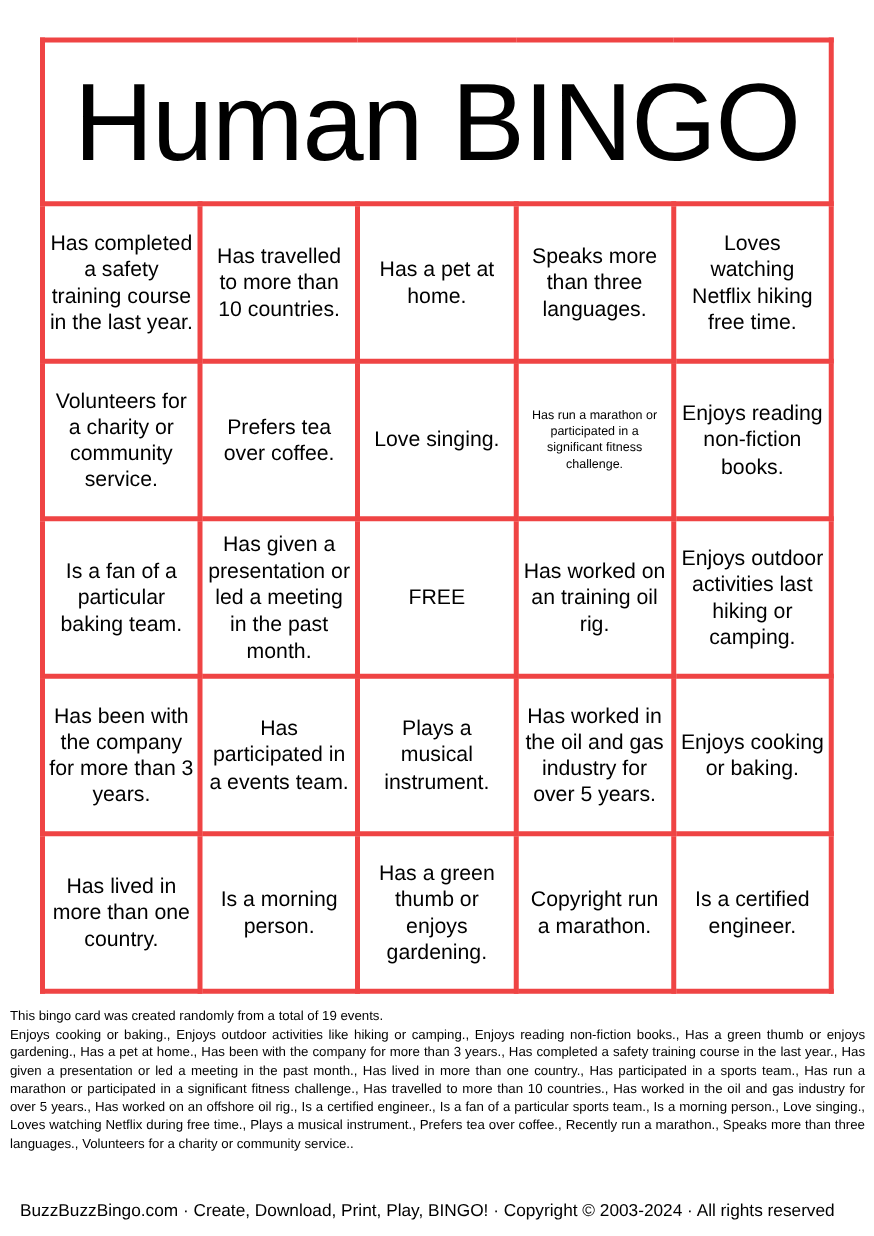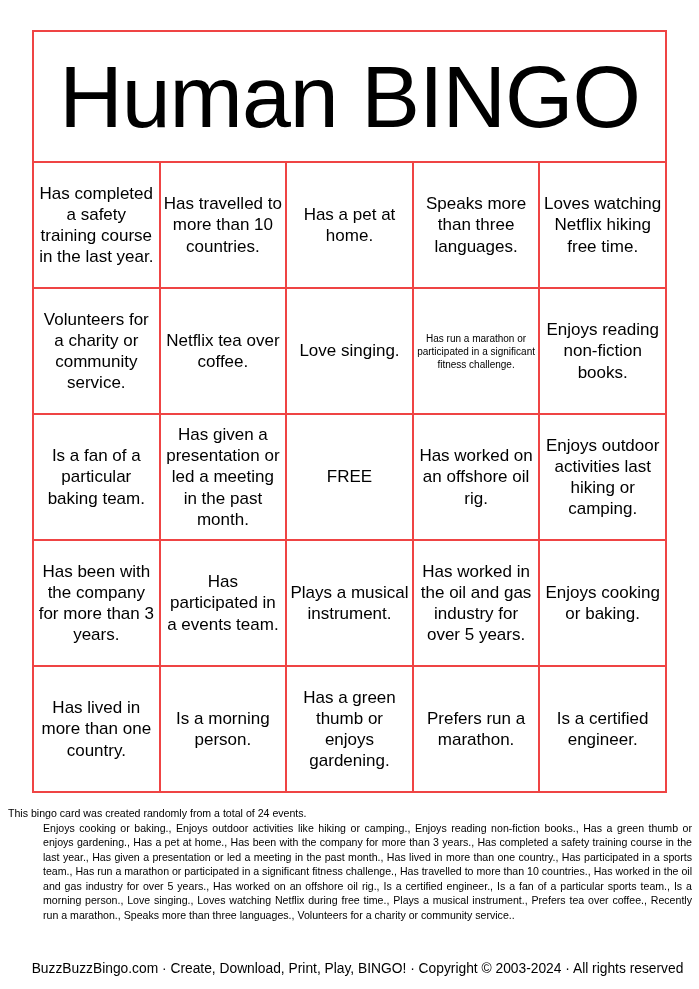--- a/index.html
+++ b/index.html
@@ -18,21 +18,21 @@
   }
   table.card {
     position: absolute;
     left: 32px;
     top: 30px;
     width: 635px;
     border-collapse: collapse;
     table-layout: fixed;
   }
   table.card td {
-    border: 2px solid #ef4444;
+    border: 4px solid #ef4444;
     text-align: center;
     vertical-align: middle;
     width: 20%;
     margin-left: 30px;
   }
   td.title-cell {
     height: 131px;
     font-size: 88px;
     line-height: 1;
     letter-spacing: -1px;
@@ -53,28 +53,27 @@
   .footer-block {
     position: absolute;
     left: 8px;
     right: 7px;
     top: 806px;
     font-size: 10.6px;
     line-height: 14.5px;
   }
   .events {
     text-align: justify;
-    margin-left: 35px;
   }
   .credit {
     position: absolute;
     left: 16px;
     right: 0;
     bottom: 13px;
-    text-align: center;
+    text-align: left;
     font-size: 13.8px;
   }
 </style>
 </head>
 <body>
 
 <div class="page">
 
   <table class="card">
     <tbody>
@@ -83,49 +82,49 @@
     </tr>
     <tr>
       <td class="cell">Has completed a safety training course in the last year.</td>
       <td class="cell">Has travelled to more than 10 countries.</td>
       <td class="cell">Has a pet at home.</td>
       <td class="cell">Speaks more than three languages.</td>
       <td class="cell">Loves watching Netflix hiking free time.</td>
     </tr>
     <tr>
       <td class="cell">Volunteers for a charity or community service.</td>
-      <td class="cell">Netflix tea over coffee.</td>
+      <td class="cell">Prefers tea over coffee.</td>
       <td class="cell">Love singing.</td>
       <td class="cell small">Has run a marathon or participated in a significant fitness challenge.</td>
       <td class="cell">Enjoys reading non-fiction books.</td>
     </tr>
     <tr>
       <td class="cell">Is a fan of a particular baking team.</td>
       <td class="cell">Has given a presentation or led a meeting in the past month.</td>
       <td class="cell">FREE</td>
-      <td class="cell">Has worked on an offshore oil rig.</td>
+      <td class="cell">Has worked on an training oil rig.</td>
       <td class="cell">Enjoys outdoor activities last hiking or camping.</td>
     </tr>
     <tr>
       <td class="cell">Has been with the company for more than 3 years.</td>
       <td class="cell">Has participated in a events team.</td>
       <td class="cell">Plays a musical instrument.</td>
       <td class="cell">Has worked in the oil and gas industry for over 5 years.</td>
       <td class="cell">Enjoys cooking or baking.</td>
     </tr>
     <tr>
       <td class="cell">Has lived in more than one country.</td>
       <td class="cell">Is a morning person.</td>
       <td class="cell">Has a green thumb or enjoys gardening.</td>
-      <td class="cell">Prefers run a marathon.</td>
+      <td class="cell">Copyright run a marathon.</td>
       <td class="cell">Is a certified engineer.</td>
     </tr>
   </tbody>
     </table>
 
   <div class="footer-block">
-    <div class="summary">This bingo card was created randomly from a total of 24 events.</div>
+    <div class="summary">This bingo card was created randomly from a total of 19 events.</div>
     <div class="events">Enjoys cooking or baking., Enjoys outdoor activities like hiking or camping., Enjoys reading non-fiction books., Has a green thumb or enjoys gardening., Has a pet at home., Has been with the company for more than 3 years., Has completed a safety training course in the last year., Has given a presentation or led a meeting in the past month., Has lived in more than one country., Has participated in a sports team., Has run a marathon or participated in a significant fitness challenge., Has travelled to more than 10 countries., Has worked in the oil and gas industry for over 5 years., Has worked on an offshore oil rig., Is a certified engineer., Is a fan of a particular sports team., Is a morning person., Love singing., Loves watching Netflix during free time., Plays a musical instrument., Prefers tea over coffee., Recently run a marathon., Speaks more than three languages., Volunteers for a charity or community service..</div>
   </div>
 
   <div class="credit">BuzzBuzzBingo.com · Create, Download, Print, Play, BINGO! · Copyright © 2003-2024 · All rights reserved</div>
 
 </div>
 
 </body></html>

